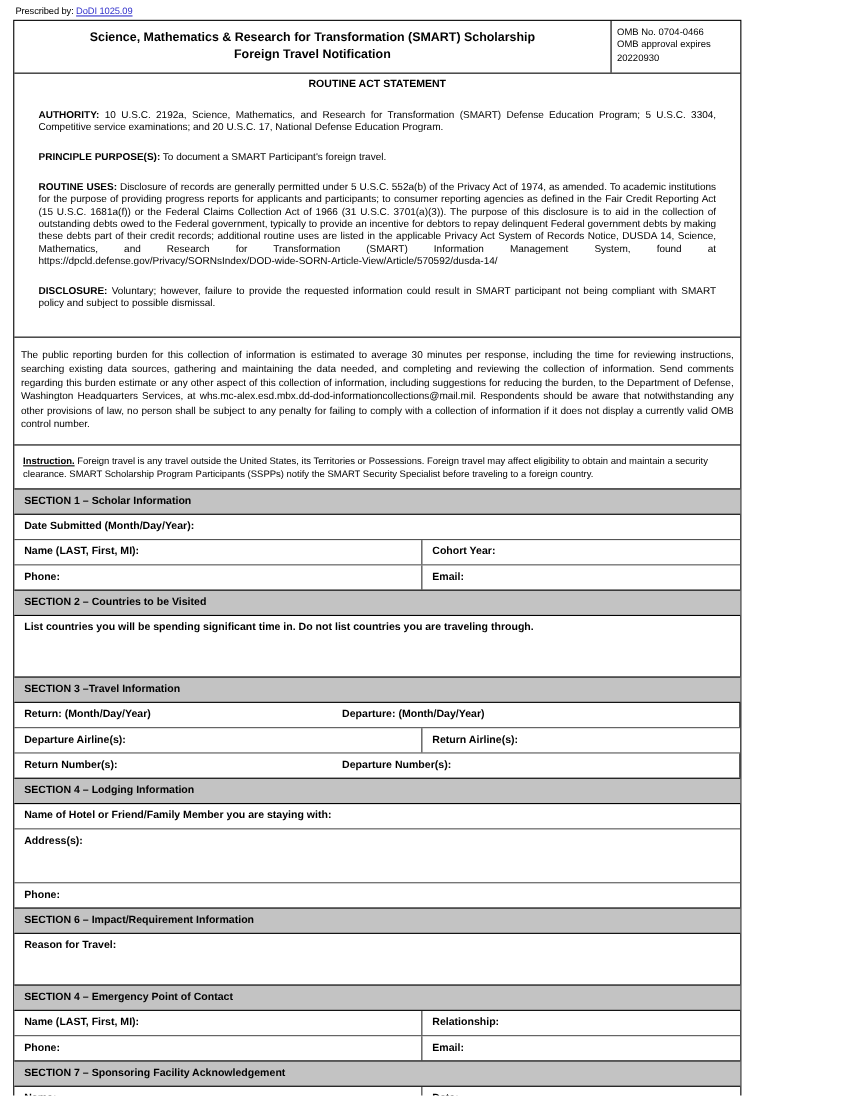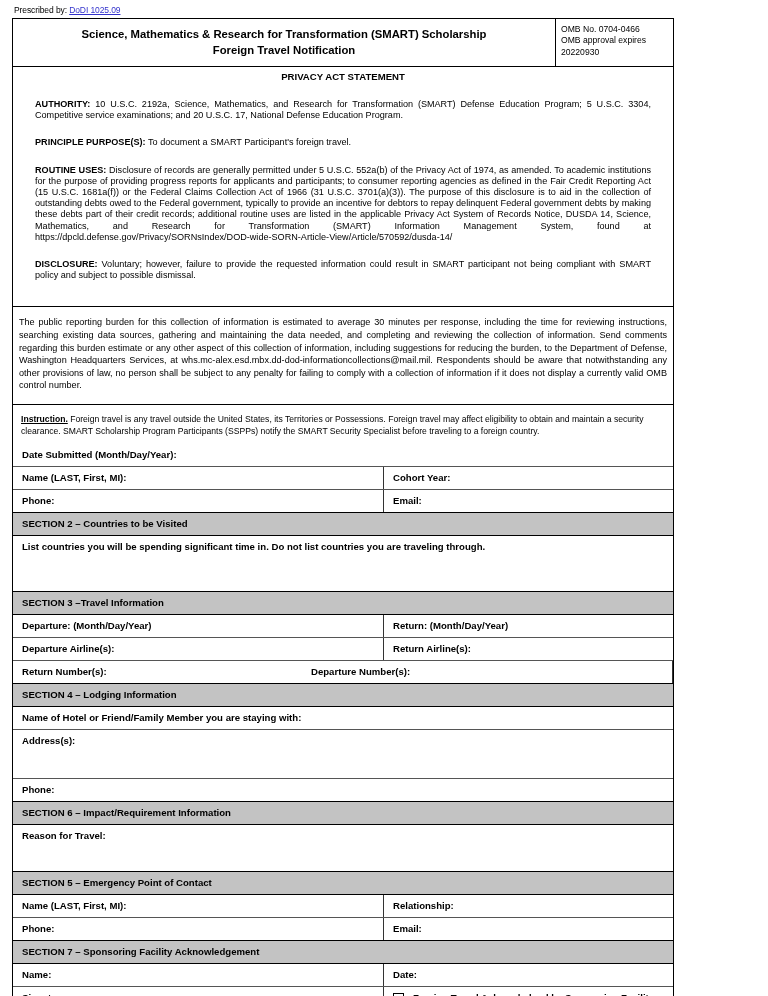--- a/index.html
+++ b/index.html
@@ -186,60 +186,61 @@
         <div>Foreign Travel Notification</div>
       </div>
       <div class="title-omb">
         <div>OMB No. 0704-0466</div>
         <div>OMB approval expires</div>
         <div>20220930</div>
       </div>
     </div>
 
     <div class="privacy">
-      <div class="pa-head">PRIVACY ACT STATEMENT</div>
+      <div class="pa-head">ROUTINE ACT STATEMENT</div>
       <p><b>AUTHORITY:</b><span>  10 U.S.C. 2192a, Science, Mathematics, and Research for Transformation (SMART) Defense Education Program; 5 U.S.C. 3304, Competitive service examinations; and 20 U.S.C. 17, National Defense Education Program.</span></p>
       <p><b>PRINCIPLE PURPOSE(S):</b><span>  To document a SMART Participant's foreign travel.</span></p>
       <p><b>ROUTINE USES:</b><span>  Disclosure of records are generally permitted under 5 U.S.C. 552a(b) of the Privacy Act of 1974, as amended.  To academic institutions for the purpose of providing progress reports for applicants and participants; to consumer reporting agencies as defined in the Fair Credit Reporting Act (15 U.S.C. 1681a(f)) or the Federal Claims Collection Act of 1966 (31 U.S.C. 3701(a)(3)).  The purpose of this disclosure is to aid in the collection of outstanding debts owed to the Federal government, typically to provide an incentive for debtors to repay delinquent Federal government debts by making these debts part of their credit records; additional routine uses are listed in the applicable Privacy Act System of Records Notice, DUSDA 14, Science, Mathematics, and Research for Transformation (SMART) Information Management System, found at https://dpcld.defense.gov/Privacy/SORNsIndex/DOD-wide-SORN-Article-View/Article/570592/dusda-14/</span></p>
       <p><b>DISCLOSURE:</b><span>  Voluntary; however, failure to provide the requested information could result in SMART participant not being compliant with SMART policy and subject to possible dismissal.</span></p>
     </div>
 
     <hr class="hrule">
 
     <div class="burden">
       <p>The public reporting burden for this collection of information is estimated to average 30 minutes per response, including the time for reviewing instructions, searching existing data sources, gathering and maintaining the data needed, and completing and reviewing the collection of information. Send comments regarding this burden estimate or any other aspect of this collection of information, including suggestions for reducing the burden, to the Department of Defense, Washington Headquarters Services, at whs.mc-alex.esd.mbx.dd-dod-informationcollections@mail.mil. Respondents should be aware that notwithstanding any other provisions of law, no person shall be subject to any penalty for failing to comply with a collection of information if it does not display a currently valid OMB control number.</p>
     </div>
 
     <hr class="hrule">
 
     <div class="instruction">
       <p><u>Instruction.</u><span> Foreign travel is any travel outside the United States, its Territories or Possessions. Foreign travel may affect eligibility to obtain and maintain a security clearance. SMART Scholarship Program Participants (SSPPs) notify the SMART Security Specialist before traveling to a foreign country.</span></p>
     </div>
 
+    <div class="sec-head">SECTION 1 – Scholar Information</div>
     <div class="row">
       <div class="cell full h-22">Date Submitted (Month/Day/Year):</div>
     </div>
     <div class="row">
       <div class="cell left h-22">Name (LAST, First, MI):</div>
       <div class="cell right h-22">Cohort Year:</div>
     </div>
     <div class="row nobottom">
       <div class="cell left h-22">Phone:</div>
       <div class="cell right h-22">Email:</div>
     </div>
 
     <div class="sec-head">SECTION 2 – Countries to be Visited</div>
     <div class="row nobottom">
       <div class="cell full h-55">List countries you will be spending significant time in. Do not list countries you are traveling through.</div>
     </div>
 
     <div class="sec-head">SECTION 3 –Travel Information</div>
     <div class="row">
+      <div class="cell right h-22">Return: (Month/Day/Year)</div>
       <div class="cell left h-22">Departure: (Month/Day/Year)</div>
-      <div class="cell right h-22">Return: (Month/Day/Year)</div>
     </div>
     <div class="row">
       <div class="cell left h-22">Departure Airline(s):</div>
       <div class="cell right h-22">Return Airline(s):</div>
     </div>
     <div class="row nobottom">
       <div class="cell right h-22">Return Number(s):</div>
       <div class="cell left h-22">Departure Number(s):</div>
     </div>
 
@@ -252,21 +253,21 @@
     </div>
     <div class="row nobottom">
       <div class="cell full h-22">Phone:</div>
     </div>
 
     <div class="sec-head">SECTION 6 – Impact/Requirement Information</div>
     <div class="row nobottom">
       <div class="cell full h-46">Reason for Travel:</div>
     </div>
 
-    <div class="sec-head">SECTION 5 – Emergency Point of Contact</div>
+    <div class="sec-head">SECTION 4 – Emergency Point of Contact</div>
     <div class="row">
       <div class="cell left h-22">Name (LAST, First, MI):</div>
       <div class="cell right h-22">Relationship:</div>
     </div>
     <div class="row nobottom">
       <div class="cell left h-22">Phone:</div>
       <div class="cell right h-22">Email:</div>
     </div>
 
     <div class="sec-head">SECTION 7 – Sponsoring Facility Acknowledgement</div>

